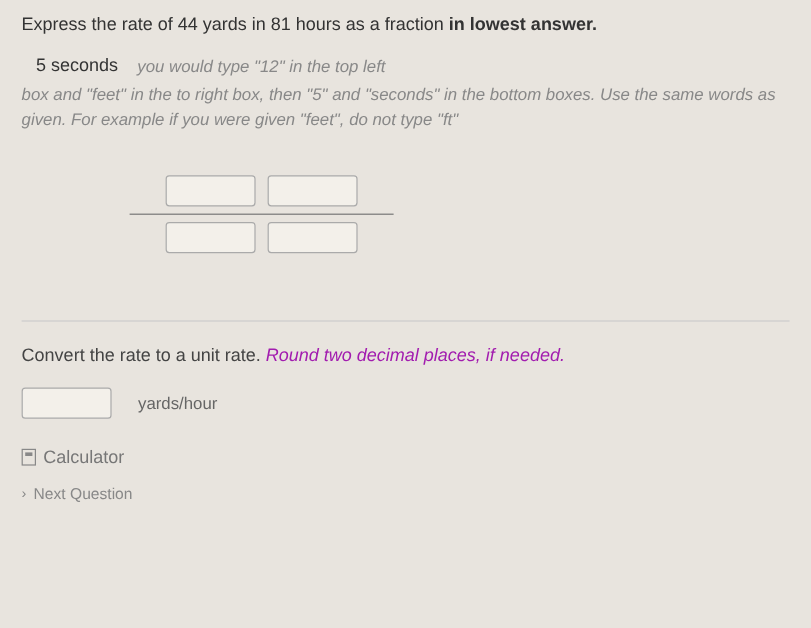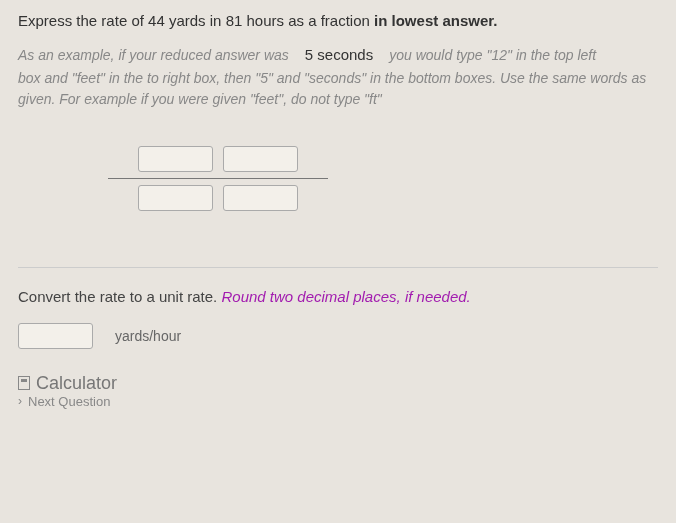--- a/index.html
+++ b/index.html
@@ -97,22 +97,23 @@
       margin-bottom: 24px;
     }
     .unit-label {
       font-size: 14px;
       color: #666;
     }
     .tool-link {
       display: flex;
       align-items: center;
       gap: 6px;
-      font-size: 18px;
+      font-size: 15px;
       color: #777;
+      margin-bottom: 14px;
       cursor: pointer;
     }
     .calc-icon {
       width: 12px;
       height: 14px;
       border: 1px solid #888;
       display: inline-block;
       position: relative;
     }
     .calc-icon::before {
@@ -138,21 +139,20 @@
   </style>
 </head>
 <body>
 
 <div class="question-title">
   <span>Express the rate of </span><span>44</span><span> yards in </span><span>81</span><span> hours as a fraction </span><span class="bold">in lowest answer.</span>
 </div>
 
 <div class="instructions">
   <div class="inst-line">
-    <span>As an example, if your reduced answer was</span>
     <span class="frac-inline">
       <span class="den">5  seconds</span>
     </span>
     <span>you would type "12" in the top left</span>
   </div>
   <div>box and "feet" in the to right box, then "5" and "seconds" in the bottom boxes. Use the same words as given. For example if you were given "feet", do not type "ft"</div>
 </div>
 
 <div class="answer-fraction">
   <div class="frac-row">

